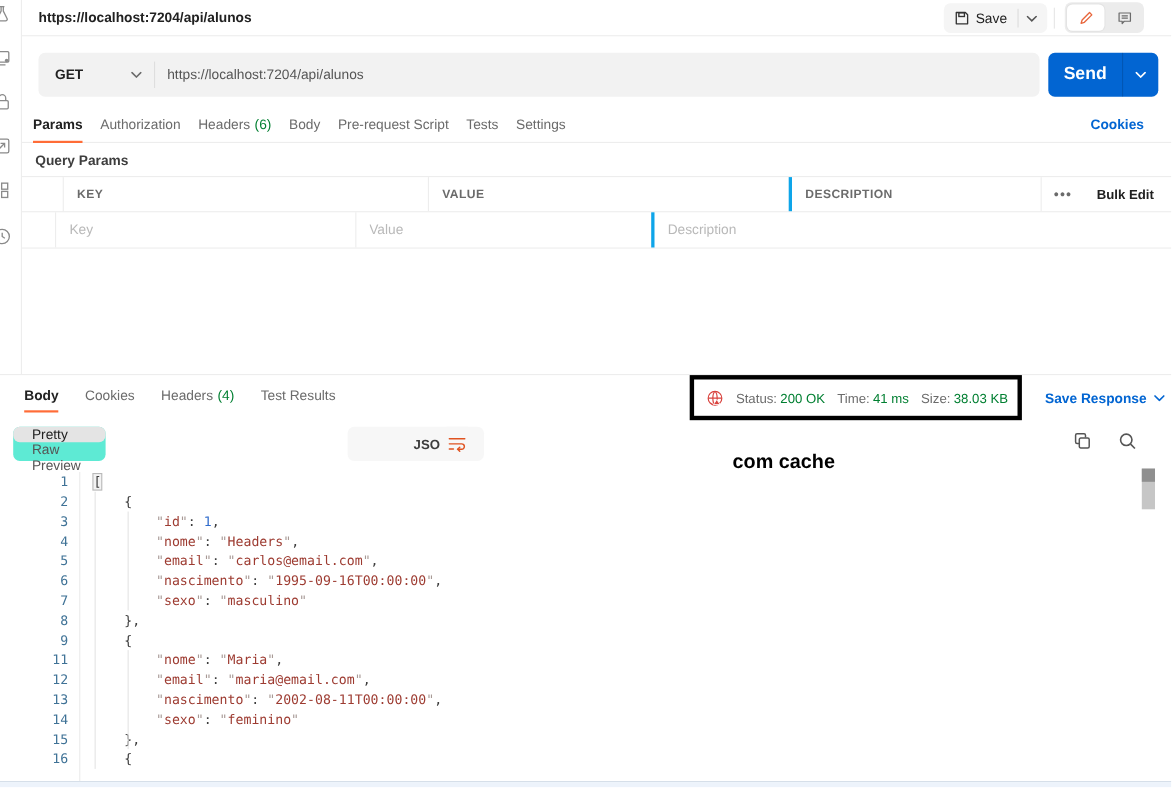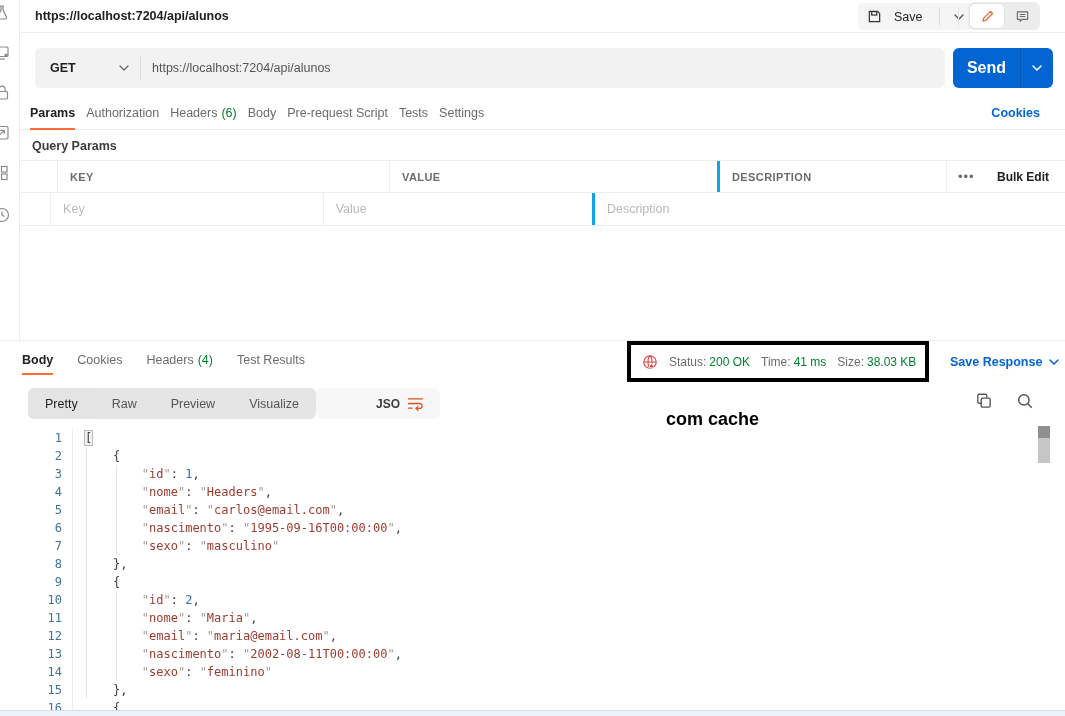--- a/index.html
+++ b/index.html
@@ -15,21 +15,21 @@
   #sidebar { position:absolute; left:0; top:0; width:20px; height:340px;
     border-right:1px solid #ededed; overflow:hidden; background:#fff; }
   #sidebar .sb-ic { position:absolute; left:-7px; width:18px; height:18px; color:#8a8a8a; }
 
   
   #topbar { position:absolute; left:20px; top:0; width:1045px; height:33px;
     border-bottom:1px solid #ededed; background:#fff; }
   .doc-title { position:absolute; left:15px; top:0; height:33px; line-height:33px;
     font-size:12.5px; font-weight:700; color:#212121; }
   .save-btn { position:absolute; left:838px; top:3px; height:27px; padding:0 9px;
-    background:#f5f5f5; border-radius:6px; display:flex; align-items:center; gap:12px; cursor:pointer; }
+    background:#f5f5f5; border-radius:6px; display:flex; align-items:center; gap:5px; cursor:pointer; }
   .save-btn .lbl { font-size:12.5px; font-weight:500; color:#212121; }
   .save-btn .dvd { width:1px; height:17px; background:#dcdcdc; margin:0 2px 0 4px; }
   .top-vdiv { position:absolute; left:938px; top:7px; width:1px; height:19px; background:#e6e6e6; }
   .edit-group { position:absolute; left:948px; top:2px; width:72px; height:28px;
     background:#ececec; border-radius:6px; }
   .edit-cell { position:absolute; left:2px; top:2px; width:34px; height:24px; background:#fff;
     border-radius:5px; box-shadow:0 0 0 1px #e4e4e4; display:flex; align-items:center; justify-content:center; cursor:pointer; }
   .comment-cell { position:absolute; left:38px; top:2px; width:32px; height:24px;
     display:flex; align-items:center; justify-content:center; cursor:pointer; }
 
@@ -46,21 +46,21 @@
   .send-btn { position:absolute; left:953px; top:48px; width:100px; height:40px;
     background:#0265d2; border-radius:6px; cursor:pointer; }
   .send-main { position:absolute; left:0; top:0; width:67px; height:40px; display:flex;
     align-items:center; justify-content:center; color:#fff; font-size:16px; font-weight:700; }
   .send-chev { position:absolute; left:67px; top:0; width:33px; height:40px;
     border-left:1px solid rgba(0,0,0,0.14); display:flex; align-items:center; justify-content:center; color:#fff; }
 
   
   #reqtabs { position:absolute; left:20px; top:95px; width:1045px; height:35px;
     border-bottom:1px solid #ededed; }
-  .tabs-flex { position:absolute; left:10px; top:0; height:35px; display:flex; gap:11px; }
+  .tabs-flex { position:absolute; left:10px; top:0; height:35px; display:flex; gap:16px; }
   .tab { position:relative; height:35px; display:flex; align-items:center;
     font-size:12.5px; color:#6b6b6b; cursor:pointer; white-space:nowrap; }
   .tab.active { color:#212121; font-weight:700; }
   .tab.active::after { content:""; position:absolute; left:0; right:0; bottom:0; height:2px; background:#ff6c37; }
   .tab .cnt { color:#007f31; margin-left:4px; font-weight:400; }
   .cookies-link { position:absolute; right:25px; top:0; height:35px; display:flex; align-items:center;
     color:#0265d2; font-size:12.5px; font-weight:600; cursor:pointer; }
 
   .qp-title { position:absolute; left:32px; top:139px; font-size:12.5px; font-weight:700; color:#3d3d3d;text-align:center; }
 
@@ -89,21 +89,21 @@
   #restabs .tab.active::after { bottom:4px; }
 
   .anno-rect { position:absolute; left:627px; top:341px; width:302px; height:41px;
     border:4px solid #000; display:flex; align-items:center; gap:11px; padding-left:11px; background:transparent; }
   .st-pair { font-size:12px; color:#6b6b6b; white-space:nowrap; }
   .st-pair .v { color:#007f31; margin-left:3px; }
   .save-response { position:absolute; left:950px; top:341px; height:41px; display:flex; align-items:center;
     gap:7px; color:#0265d2; font-size:12.5px; font-weight:600; cursor:pointer; }
 
   
-  .seg { position:absolute; left:28px; top:388px; height:31px; background:#e5e5e5; border-radius:6px; display:flex; }
+  .seg { position:absolute; left:12px; top:388px; height:31px; background:#5eead4; border-radius:6px; display:flex;flex-direction:column; }
   .seg-item { height:31px; display:flex; align-items:center; padding:0 17px; font-size:12.5px; color:#555;
     cursor:pointer; border-radius:6px; white-space:nowrap; }
   .seg-item.active { background:#e4e4e4; color:#212121; }
   .fmt-btn { position:absolute; left:316px; top:388px; height:31px; background:#f7f7f7; border-radius:6px;
     display:flex; align-items:center; gap:8px; padding:0 13px; cursor:pointer; }
   .fmt-btn .f-lbl { font-size:12px; font-weight:600; color:#3d3d3d;margin-left:47px; }
   .wrap-btn { position:absolute; left:400px; top:388px; width:31px; height:31px; background:#f7f7f7;
     border-radius:6px; display:flex; align-items:center; justify-content:center; cursor:pointer; }
   .copy-btn { position:absolute; left:975px; top:392px; cursor:pointer; color:#555; }
   .search-btn { position:absolute; left:1016px; top:392px; cursor:pointer; color:#555; }
@@ -377,24 +377,20 @@
         </div>
         <div class="cl">
           <span class="ln">8</span>
           <pre class="cc">    <span class="tk-p">},</span></pre>
         </div>
         <div class="cl">
           <span class="ln">9</span>
           <pre class="cc">    <span class="tk-p">{</span></pre>
         </div>
         <div class="cl">
-          <span class="ln">10</span>
-          <pre class="cc">        <span class="tk-q">"</span><span class="tk-k">id</span><span class="tk-q">"</span><span class="tk-p">: </span><span class="tk-n">2</span><span class="tk-p">,</span></pre>
-        </div>
-        <div class="cl">
           <span class="ln">11</span>
           <pre class="cc">        <span class="tk-q">"</span><span class="tk-k">nome</span><span class="tk-q">"</span><span class="tk-p">: </span><span class="tk-q">"</span><span class="tk-s">Maria</span><span class="tk-q">"</span><span class="tk-p">,</span></pre>
         </div>
         <div class="cl">
           <span class="ln">12</span>
           <pre class="cc">        <span class="tk-q">"</span><span class="tk-k">email</span><span class="tk-q">"</span><span class="tk-p">: </span><span class="tk-q">"</span><span class="tk-s">maria@email.com</span><span class="tk-q">"</span><span class="tk-p">,</span></pre>
         </div>
         <div class="cl">
           <span class="ln">13</span>
           <pre class="cc">        <span class="tk-q">"</span><span class="tk-k">nascimento</span><span class="tk-q">"</span><span class="tk-p">: </span><span class="tk-q">"</span><span class="tk-s">2002-08-11T00:00:00</span><span class="tk-q">"</span><span class="tk-p">,</span></pre>

